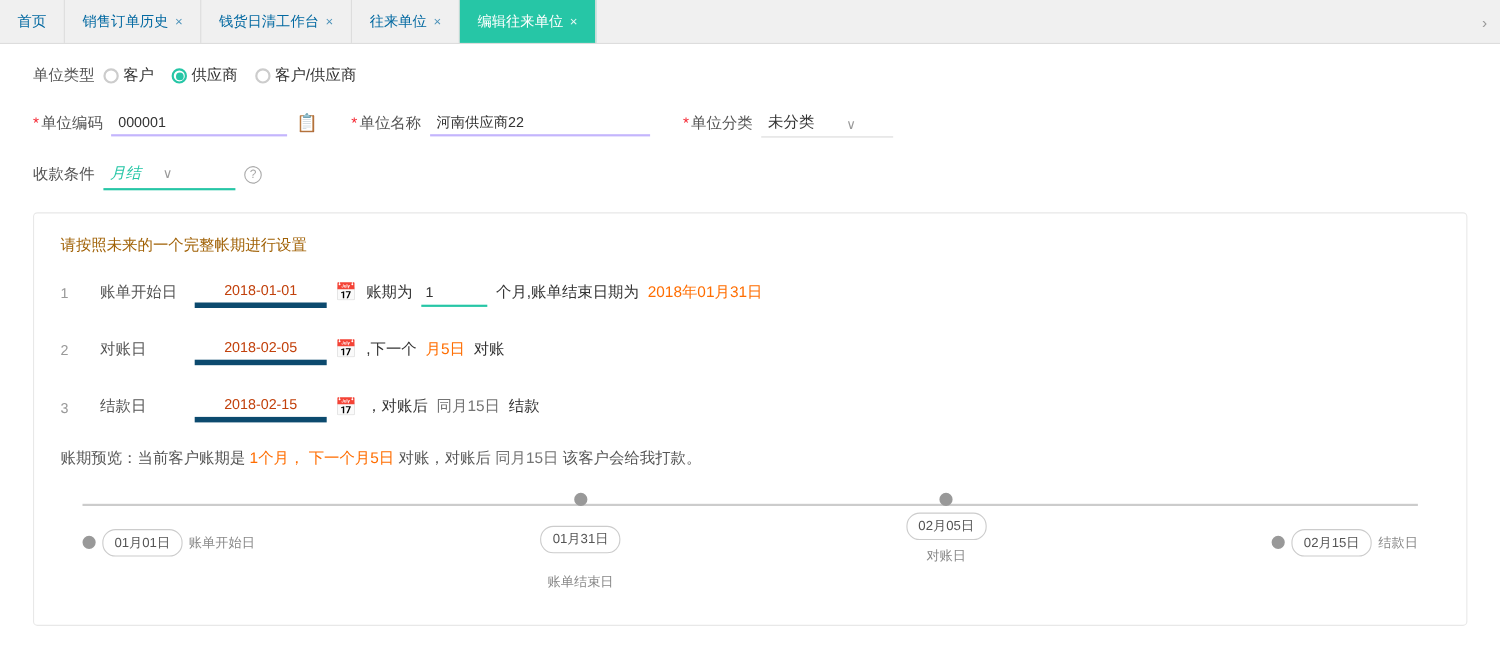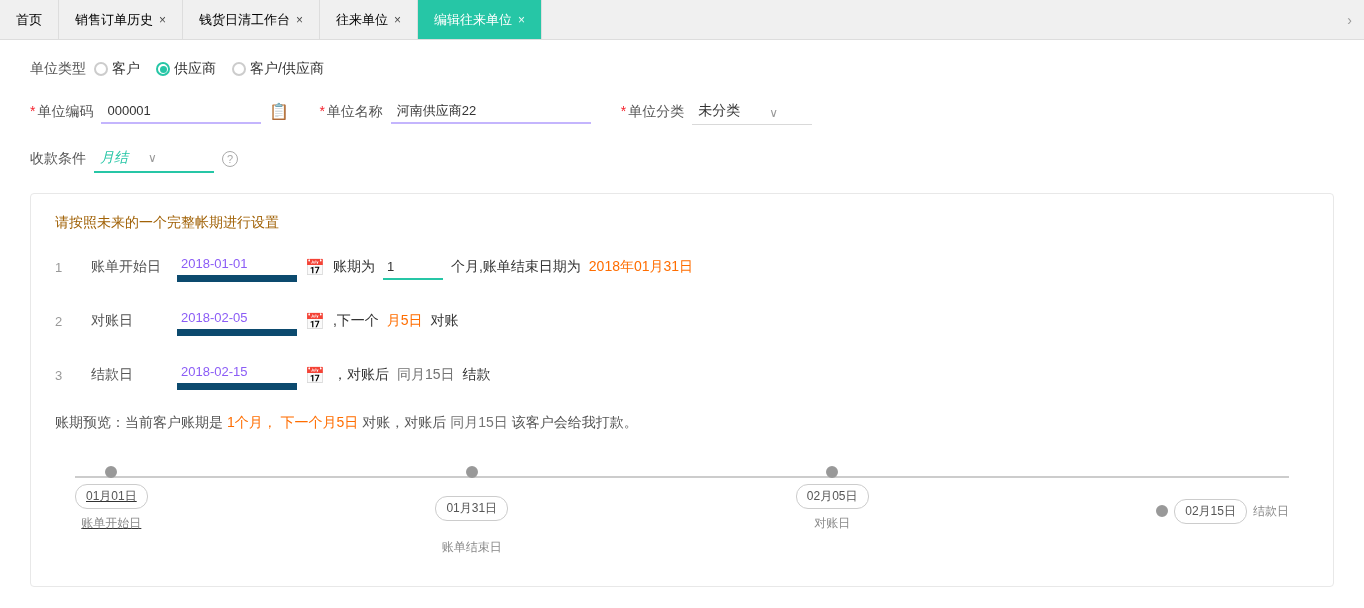--- a/index.html
+++ b/index.html
@@ -13,21 +13,21 @@
       border-bottom: 1px solid #ddd;
       height: 40px;
     }
     .tab {
       display: flex;
       align-items: center;
       padding: 0 16px;
       height: 100%;
       cursor: pointer;
       font-size: 13px;
-      color: #000000;
+      color: #0369a1;
       border-right: 1px solid #ddd;
       white-space: nowrap;
       gap: 6px;
     }
     .tab.active {
       background: #26c6a6;
       color: #fff;
     }
     .tab .close-x {
       font-size: 12px;
@@ -179,46 +179,47 @@
       width: 70px;
       color: #555;
     }
     .setting-value {
       display: flex;
       align-items: center;
       gap: 8px;
     }
     .date-input {
       border: none;
-      border-bottom: 7px solid #0c4a6e;
+      border-bottom: 5px solid #0c4a6e;
       padding: 4px 4px;
       font-size: 13px;
-      color: #8b5cf6;
+      color: #c2410c;
       width: 120px;
       outline: none;
+      text-align: center;
     }
 
     .period-input {
       border: none;
       border-bottom: 2px solid #26c6a6;
       padding: 4px 4px;
       font-size: 13px;
       color: #333;
       width: 60px;
       outline: none;
     }
 
     .highlight-orange { color: #ff6d00; font-weight: 500; }
     .highlight-teal { color: #737373; font-weight: 500; }
 
     
     .preview-text {
       font-size: 14px;
       color: #555;
-      margin-bottom: 24px;
+      margin-bottom: 12px;
       margin-top: 10px;
     }
 
     
     .timeline-container {
       display: flex;
       align-items: flex-start;
       padding: 10px 20px;
       position: relative;
     }
@@ -381,21 +382,21 @@
       <span>该客户会给我打款。</span>
     </div>
 
     <div class="timeline-container">
       <div style="display:flex; align-items:flex-start; width:100%; position:relative;">
 
         <div style="position:absolute; top:10px; left:0; right:0; height:2px; background:#ccc; z-index:0;"></div>
 
         <div style="display:flex; width:100%; justify-content:space-between; position:relative; z-index:1;">
 
-          <div style="display:flex; flex-direction:column; align-items:center; gap:6px;text-decoration:underline;">
+          <div style="display:flex; flex-direction:row; align-items:center; gap:6px;">
             <div style="width:12px;height:12px;border-radius:50%;background:#999;border:2px solid #999;"></div>
             <div class="timeline-badge">01月01日</div>
             <div class="timeline-sub">账单开始日</div>
           </div>
 
           <div style="display:flex; flex-direction:column; align-items:center; gap:18px;">
             <div style="width:12px;height:12px;border-radius:50%;background:#999;border:2px solid #999;"></div>
             <div class="timeline-badge">01月31日</div>
             <div class="timeline-sub">账单结束日</div>
           </div>

